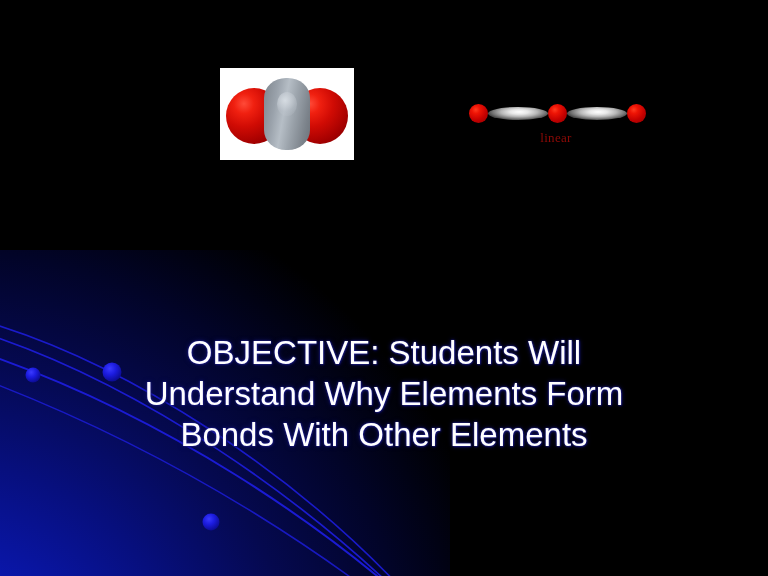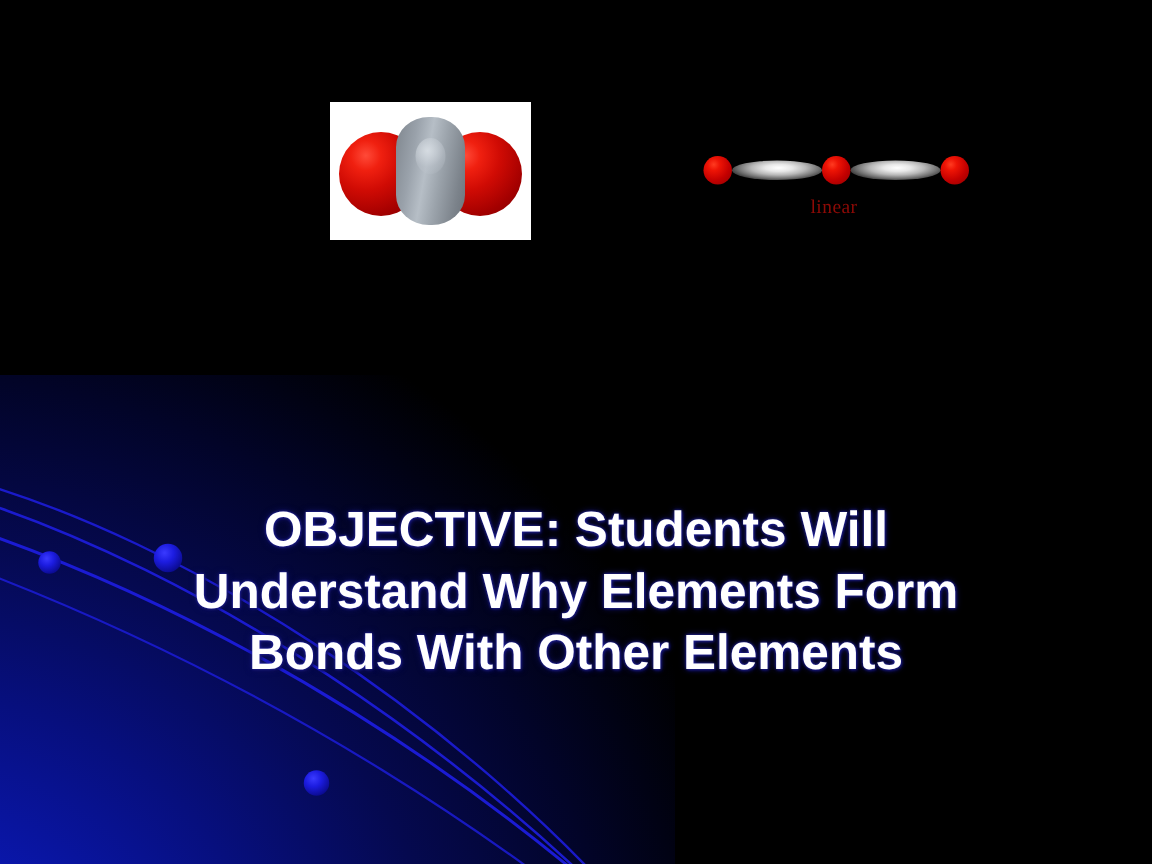--- a/index.html
+++ b/index.html
@@ -176,21 +176,21 @@
   }
 
   
   #slide-subtitle {
     position: absolute;
     left: 84px;
     top: 332px;
     width: 600px;
     text-align: center;
     font-family: "Liberation Sans", sans-serif;
-    font-weight: bold;
+    font-weight: normal;
     font-style: normal;
     font-size: 33px;
     line-height: 41px;
     color: #ffffff;
     text-shadow:
       0 0 2px #2b2bbb,
       0 0 5px #14146a,
       1px 1px 2px #0a0a4a;
     white-space: pre-line;
   }

